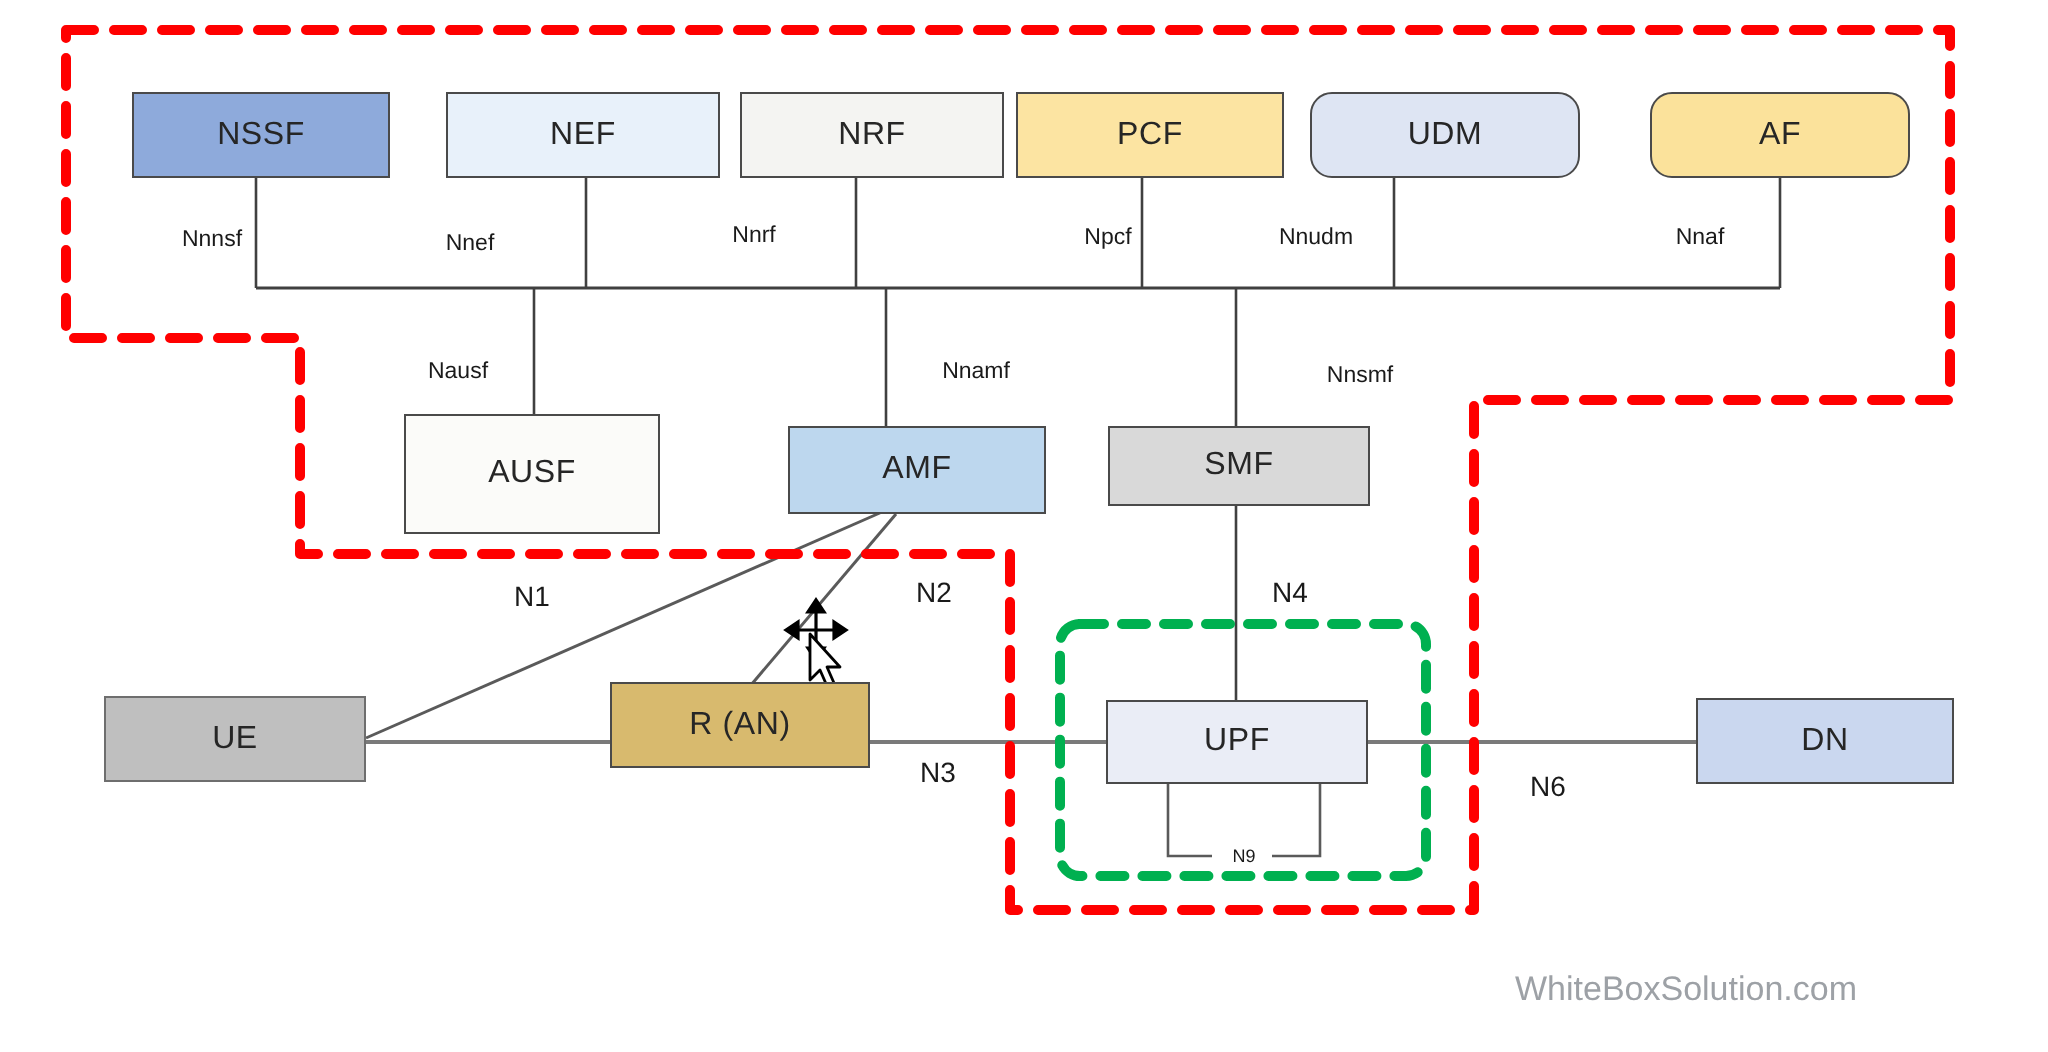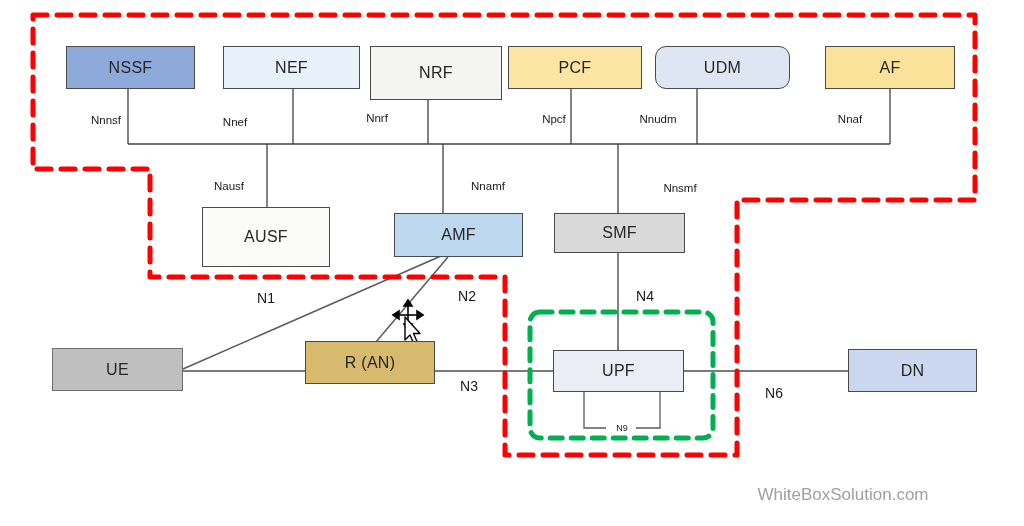--- a/index.html
+++ b/index.html
@@ -68,24 +68,24 @@
       <polygon points="408,330 404,324 412,324"></polygon>
       <polygon points="393,315 399,311 399,319"></polygon>
       <polygon points="423,315 417,311 417,319"></polygon>
     </g>
 
     <polygon points="405,317 405,340 410,335 413.5,343 417,341.5 413.5,333.5 420,333.5" fill="#ffffff" stroke="#000000" stroke-width="1.4" stroke-linejoin="round"></polygon>
   </svg>
 
   <div class="node" style="left: 66px; top: 46px; width: 129px; height: 43px; background: rgb(142, 170, 219);">NSSF</div>
   <div class="node" style="left: 223px; top: 46px; width: 137px; height: 43px; background: rgb(232, 241, 250);">NEF</div>
-  <div class="node" style="left: 370px; top: 46px; width: 132px; height: 54px; background: rgb(244, 244, 242);">NRF</div>
+  <div class="node" style="left: 370px; top: 46px; width: 132px; height: 43px; background: rgb(244, 244, 242);">NRF</div>
   <div class="node" style="left: 508px; top: 46px; width: 134px; height: 43px; background: rgb(252, 228, 162);">PCF</div>
   <div class="node" style="left: 655px; top: 46px; width: 135px; height: 43px; background: rgb(222, 229, 243); border-radius: 11px;">UDM</div>
-  <div class="node" style="left: 825px; top: 46px; width: 130px; height: 43px; background: rgb(251, 226, 155);">AF</div>
+  <div class="node" style="left: 825px; top: 46px; width: 130px; height: 43px; background: rgb(251, 226, 155); border-radius: 11px;">AF</div>
 
   <div class="node" style="left: 202px; top: 207px; width: 128px; height: 60px; background: rgb(251, 251, 249);">AUSF</div>
   <div class="node" style="left: 394px; top: 213px; width: 129px; height: 44px; background: rgb(189, 215, 238);">AMF</div>
   <div class="node" style="left: 554px; top: 213px; width: 131px; height: 40px; background: rgb(217, 217, 217);">SMF</div>
 
   <div class="node soft" style="left: 52px; top: 348px; width: 131px; height: 43px; background: rgb(191, 191, 191);">UE</div>
   <div class="node" style="left: 305px; top: 341px; width: 130px; height: 43px; background: rgb(216, 186, 110);">R (AN)</div>
   <div class="node" style="left: 553px; top: 350px; width: 131px; height: 42px; background: rgb(234, 237, 246);">UPF</div>
   <div class="node" style="left: 848px; top: 349px; width: 129px; height: 43px; background: rgb(202, 215, 239);">DN</div>
 

